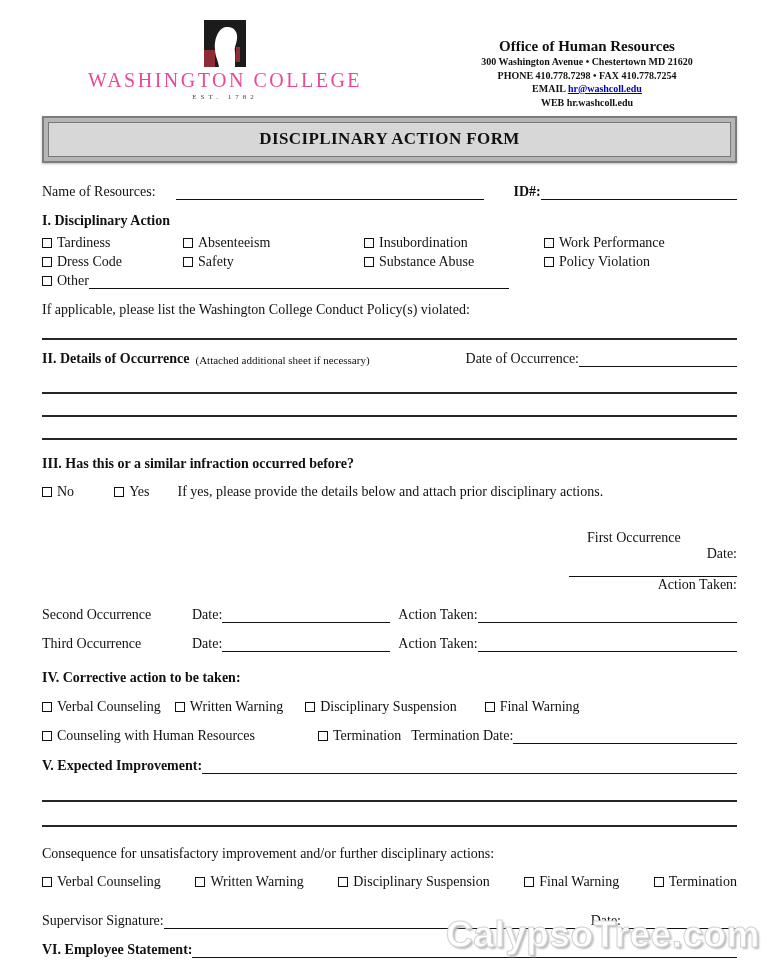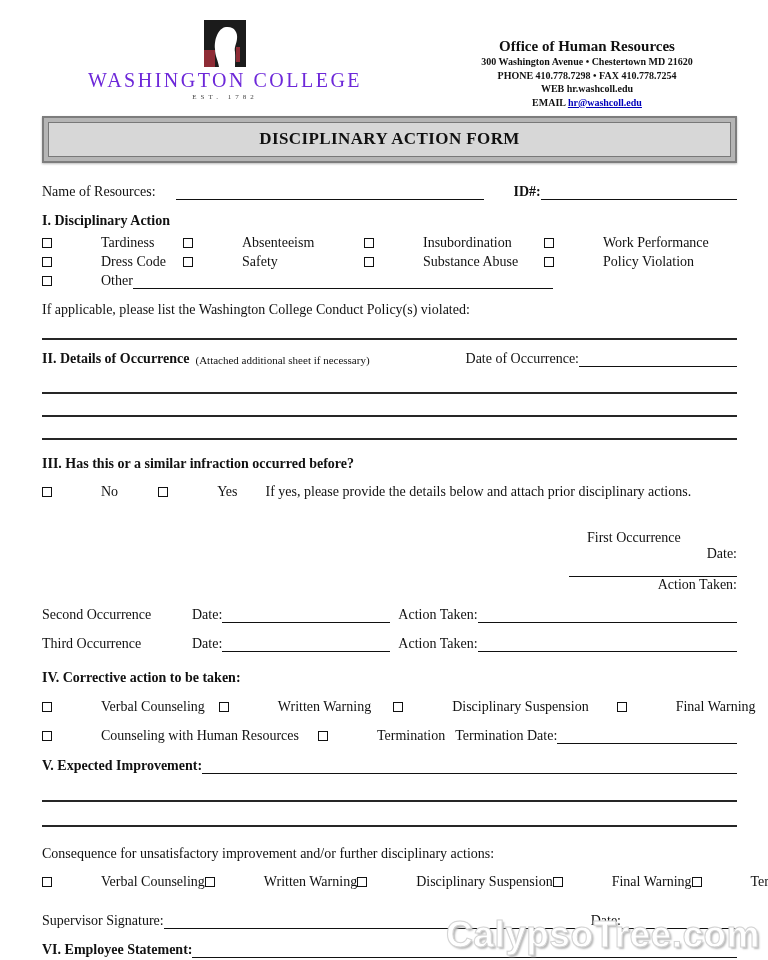--- a/index.html
+++ b/index.html
@@ -11,38 +11,38 @@
     background:#ffffff;
     font-family:"Liberation Serif", serif;
     font-size:14px; color:#111;
     padding:16px 31px 0 42px;
     overflow:hidden;
   }
   
   .header { display:flex; align-items:flex-start; }
   .logo-block { margin-left:46px; text-align:center; }
   .logo-svg { display:block; margin:4px auto 2px auto; }
-  .logo-name { font-size:20px; letter-spacing:2.5px; color:#6d28d9; white-space:nowrap; }
+  .logo-name { font-size:20px; letter-spacing:2.5px; color:#ec4899; white-space:nowrap; }
   .logo-est { font-size:7px; letter-spacing:4px; color:#444; margin-top:1px; }
   .hr-block { margin-left:auto; text-align:center; width:300px; padding-top:22px; }
   .office { font-size:15px; font-weight:bold; }
   .addr { font-size:10px; font-weight:bold; line-height:1.35; }
   .email-link { color:#0000bb; text-decoration:underline; cursor:pointer; }
   
   .title-outer { margin-top:7px; border:2px solid #7d7d7d; background:#b5b5b5; padding:4px; box-shadow:0 1px 2px #bbb; }
   .title-inner { border:1px solid #787878; background:#d7d7d7; text-align:center; padding:6px 0 7px 0; }
   .title-text { font-size:17px; font-weight:bold; letter-spacing:0.4px; }
   
   .row { display:flex; align-items:flex-end; }
   .ul { display:inline-block; border-bottom:1.5px solid #111; height:15px; }
   .grow { flex:1; }
   .wline { border-bottom:2px solid #262626; }
   .bold { font-weight:bold; }
   .cb { display:inline-block; width:10px; height:10px; border:1.4px solid #111; margin-right:5px; background:#fff; flex:none; }
-  .cb-item { display:flex; align-items:center; white-space:nowrap;gap:44px; }
+  .cb-item { display:flex; align-items:center; white-space:nowrap; }
   
   .cb-grid { display:grid; grid-template-columns:141px 181px 180px auto; row-gap:3px; margin-top:6px; }
   
   .occ-label { width:150px; flex:none; }
   .date-lbl { flex:none; }
   .ul-date { width:168px; }
   .action-lbl { margin-left:8px; flex:none; }
   
   .watermark {
     position:absolute; right:8px; bottom:4px;
@@ -67,26 +67,26 @@
         <path d="M15 47 C14 40 11 36 11 29 C10 20 14 8 22 7 C30 6 34 12 33 19 C32.5 24 30 27 31 32 C31.4 37 31 43 31 47 Z" fill="#ffffff"></path>
       </svg>
       <div class="logo-name">WASHINGTON COLLEGE</div>
       <div class="logo-est">EST. 1782</div>
     </div>
     <div class="hr-block">
       <div class="office">Office of Human Resources</div>
       <div class="addr">300 Washington Avenue  •  Chestertown MD  21620</div>
       <div class="addr">PHONE 410.778.7298  •  FAX 410.778.7254</div>
       <div class="addr">
+        <span>EMAIL </span>
+        <span class="email-link">hr@washcoll.edu</span>
+      </div>
+      <div class="addr">
         <span>WEB </span>
         <span>hr.washcoll.edu</span>
-      </div>
-      <div class="addr">
-        <span>EMAIL </span>
-        <span class="email-link">hr@washcoll.edu</span>
       </div>
     </div>
   </div>
 
   <div class="title-outer">
     <div class="title-inner">
       <span class="title-text">DISCIPLINARY ACTION FORM</span>
     </div>
   </div>
 

